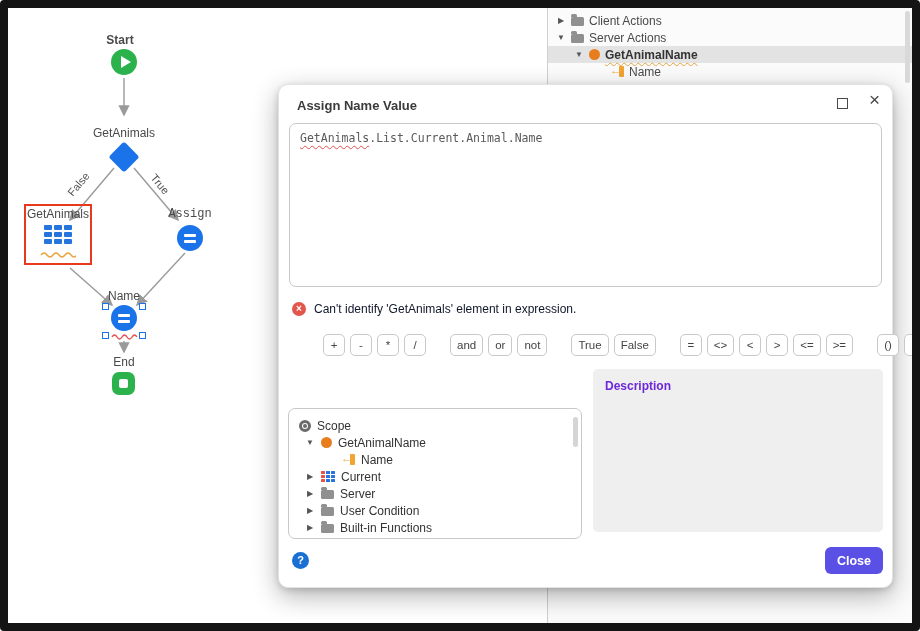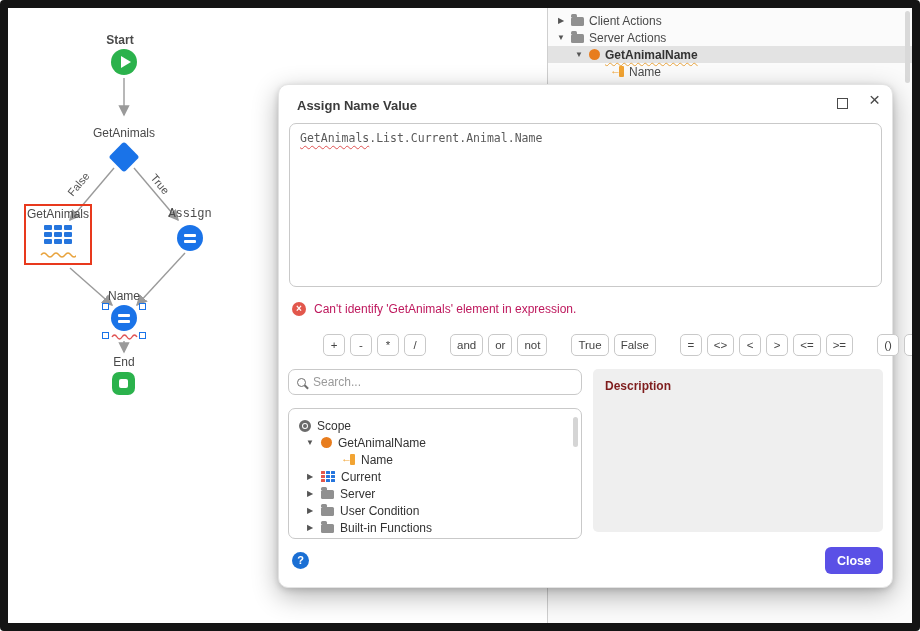--- a/index.html
+++ b/index.html
@@ -53,21 +53,21 @@
   .modal-title { position: absolute; left: 18px; top: 13px; font-size: 13px; font-weight: bold; color: #3b3b3b; }
   .win-max { position: absolute; right: 44px; top: 13px; width: 11px; height: 11px; border: 1.5px solid #4a4a4a; cursor: pointer; }
   .win-close { position: absolute; right: 12px; top: 4px; font-size: 19px; color: #4a4a4a; cursor: pointer; }
   .expr-box { position: absolute; left: 10px; right: 10px; top: 38px; height: 164px;
     border: 1px solid #c9c9c9; border-radius: 7px; padding: 7px 10px;
     font-family: "DejaVu Sans Mono", monospace; font-size: 11.5px; color: #5a5a5a; }
   .wavy-red { text-decoration: underline wavy #e05252 1px; text-underline-offset: 3px; }
   .error-row { position: absolute; left: 13px; top: 217px; display: flex; align-items: center; gap: 8px; }
   .error-icon { width: 14px; height: 14px; border-radius: 50%; background: #e2574c; color: #fff;
     font-size: 10px; line-height: 14px; text-align: center; font-weight: bold; flex: none; }
-  .error-text { font-size: 12px; color: #be185d; }
+  .error-text { font-size: 12px; color: #0f172a; }
   .ops-row { position: absolute; left: 44px; top: 249px; display: flex; align-items: center; }
   .grp { display: flex; gap: 5px; }
   .grp + .grp { margin-left: 24px; justify-content: center; }
   .op-btn { min-width: 22px; height: 22px; padding: 0 6px; background: #fff; border: 1px solid #c9c9c9;
     border-radius: 5px; font-size: 11.5px; color: #444; display: flex; align-items: center; justify-content: center;
     gap: 4px; cursor: pointer; font-family: "Liberation Sans", sans-serif; }
   .search-box { position: absolute; left: 9px; top: 284px; width: 294px; height: 26px;
     border: 1px solid #c9c9c9; border-radius: 7px; display: flex; align-items: center; padding: 0 8px; gap: 7px; background: #fff; }
   .mag { width: 9px; height: 9px; border: 1.6px solid #6f6f6f; border-radius: 50%; position: relative; flex: none; }
   .mag::after { content: ""; position: absolute; width: 5px; height: 1.6px; background: #6f6f6f;
@@ -79,21 +79,21 @@
   .tree-row { display: flex; align-items: center; height: 17px; font-size: 12px; color: #333; gap: 6px; cursor: pointer; }
   .target { width: 12px; height: 12px; border: 3px solid #6b6b6b; border-radius: 50%; position: relative; flex: none; }
   .target::after { content: ""; position: absolute; left: 50%; top: 50%; width: 4px; height: 4px; margin: -2px 0 0 -2px;
     border-radius: 50%; background: #6b6b6b; }
   .ent-icon { display: grid; grid-template-columns: repeat(3, 4px); gap: 1px; flex: none; }
   .ent-icon span { width: 4px; height: 3px; background: #2575dd; border-radius: 0.5px; }
   .ent-icon span:nth-child(3n+1) { background: #e2574c; }
   .tree-scrollbar { position: absolute; right: 3px; top: 8px; width: 5px; height: 30px; background: #d5d5d5; border-radius: 3px; }
   .desc-panel { position: absolute; left: 314px; top: 284px; width: 290px; height: 163px;
     background: #efefef; border-radius: 5px; padding: 10px 12px; }
-  .desc-label { font-size: 12px; font-weight: bold; color: #7f1d1d; }
+  .desc-label { font-size: 12px; font-weight: bold; color: #6d28d9; }
   .help-icon { position: absolute; left: 13px; top: 467px; width: 17px; height: 17px; border-radius: 50%;
     background: #1a6fd4; color: #fff; font-size: 11px; font-weight: bold; text-align: center; line-height: 17px; cursor: pointer; }
   .close-btn { position: absolute; right: 9px; top: 462px; width: 58px; height: 27px; background: #5a50e6;
     border: none; border-radius: 6px; color: #fff; font-size: 12.5px; font-weight: bold; cursor: pointer;
     font-family: "Liberation Sans", sans-serif; }
 </style>
 </head>
 <body>
 
 <div class="frame">
@@ -222,24 +222,20 @@
         <button class="op-btn">&lt;=</button>
         <button class="op-btn">&gt;=</button>
       </div>
       <div class="grp">
         <button class="op-btn">()</button>
         <button class="op-btn">[]</button>
       </div>
 
     </div>
 
-    <div class="search-box">
-      <span class="mag"></span>
-      <input type="text" placeholder="Search..." style="">
-    </div>
 
     <div class="tree-box">
       <div class="tree-row" style="padding-left:10px;">
         <span class="target"></span>
         <span>Scope</span>
       </div>
       <div class="tree-row" style="padding-left:16px;">
         <span class="caret">▼</span>
         <span class="orange-circle"></span>
         <span>GetAnimalName</span>

